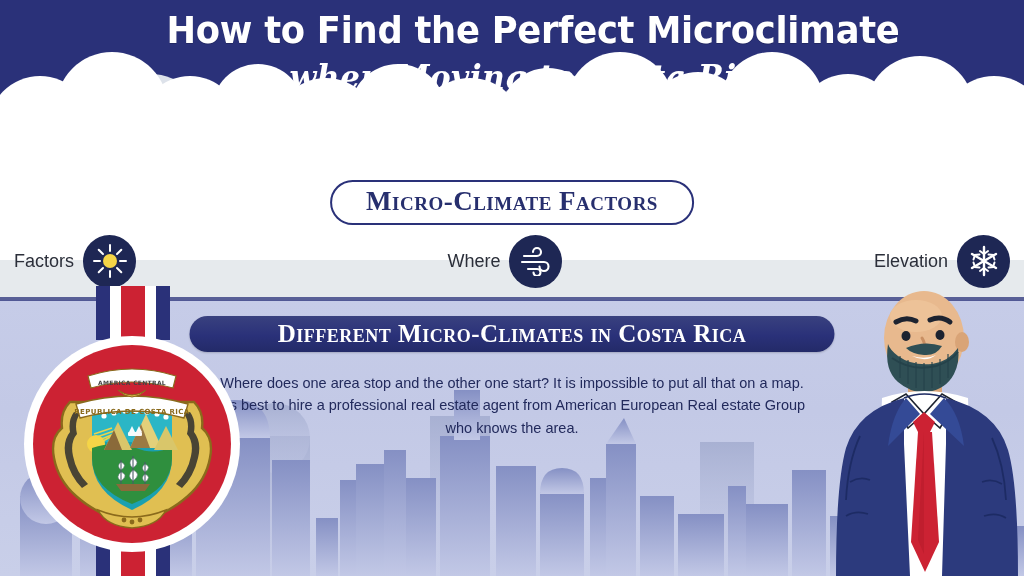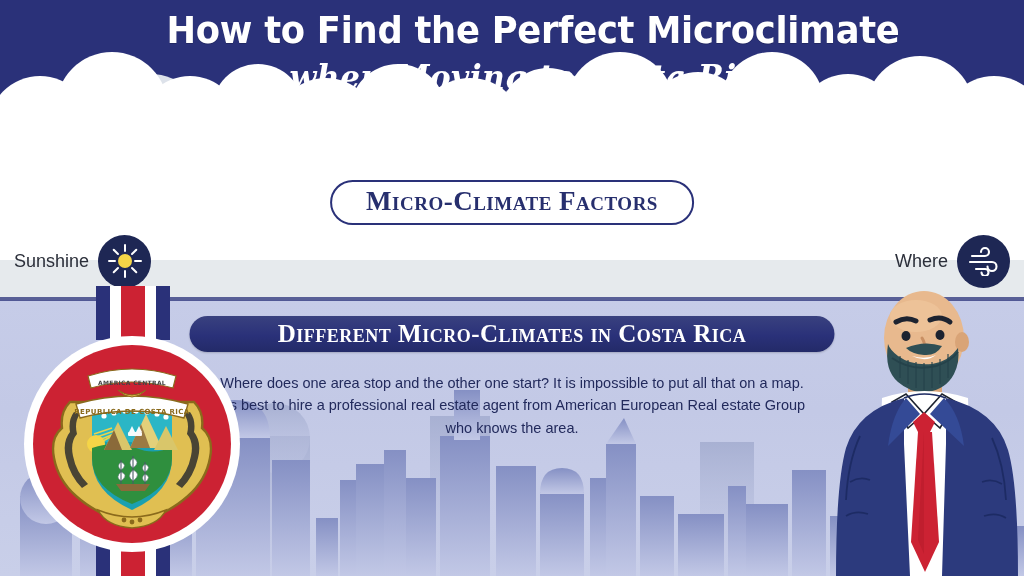--- a/index.html
+++ b/index.html
@@ -209,21 +209,21 @@
     </g>
   </svg>
 
   <div class="factors-pill">
     <div class="smallcaps">Micro-Climate Factors</div>
   </div>
 
   <div class="factors-row">
 
     <div class="factor">
-      <span class="factor-label">Sunshine</span>
+      <span class="factor-label">Factors</span>
       <span class="ico">
         <svg width="36" height="36" viewBox="0 0 36 36">
           <circle cx="18" cy="18" r="7" fill="#f5d547"></circle>
           <g stroke="#ffffff" stroke-width="2" stroke-linecap="round">
             <line x1="18" y1="2" x2="18" y2="8"></line>
             <line x1="18" y1="28" x2="18" y2="34"></line>
             <line x1="2" y1="18" x2="8" y2="18"></line>
             <line x1="28" y1="18" x2="34" y2="18"></line>
             <line x1="6.7" y1="6.7" x2="11" y2="11"></line>
             <line x1="25" y1="25" x2="29.3" y2="29.3"></line>
@@ -242,20 +242,40 @@
         <svg width="36" height="30" viewBox="0 0 36 30">
           <g fill="none" stroke="#ffffff" stroke-width="2.1" stroke-linecap="round">
             <path d="M6 10 h13 a4 4 0 1 0 -4 -4"></path>
             <path d="M4 16 h22 a4.5 4.5 0 1 1 -4.5 4.5"></path>
             <path d="M10 23 h9 a3.5 3.5 0 1 1 -3.5 3.5"></path>
           </g>
         </svg>
       </span>
     </div>
 
+    <div class="factor">
+      <span class="factor-label">Elevation</span>
+      <span class="ico">
+        <svg width="34" height="34" viewBox="0 0 34 34">
+          <g stroke="#ffffff" stroke-width="2.4" stroke-linecap="round" fill="none">
+            <line x1="17" y1="3" x2="17" y2="31"></line>
+            <line x1="5" y1="10" x2="29" y2="24"></line>
+            <line x1="5" y1="24" x2="29" y2="10"></line>
+          </g>
+          <g stroke="#ffffff" stroke-width="2" stroke-linecap="round" fill="none">
+            <path d="M13 7 l4 3 l4 -3"></path>
+            <path d="M13 27 l4 -3 l4 3"></path>
+            <path d="M6.5 15.5 l1.5 -4.5 l4.5 -0.5"></path>
+            <path d="M27.5 18.5 l-1.5 4.5 l-4.5 0.5"></path>
+            <path d="M6.5 18.5 l1.5 4.5 l4.5 0.5"></path>
+            <path d="M27.5 15.5 l-1.5 -4.5 l-4.5 -0.5"></path>
+          </g>
+        </svg>
+      </span>
+    </div>
 
   </div>
 
   <div class="climates-banner">
     <div class="smallcaps">Different Micro-Climates in Costa Rica</div>
   </div>
 
   <div class="para">Where does one area stop and the other one start? It is impossible to put all that on a map. It's best to hire a professional real estate agent from American European Real estate Group who knows the area.</div>
 
   <svg class="emblem" viewBox="0 0 228 300">

